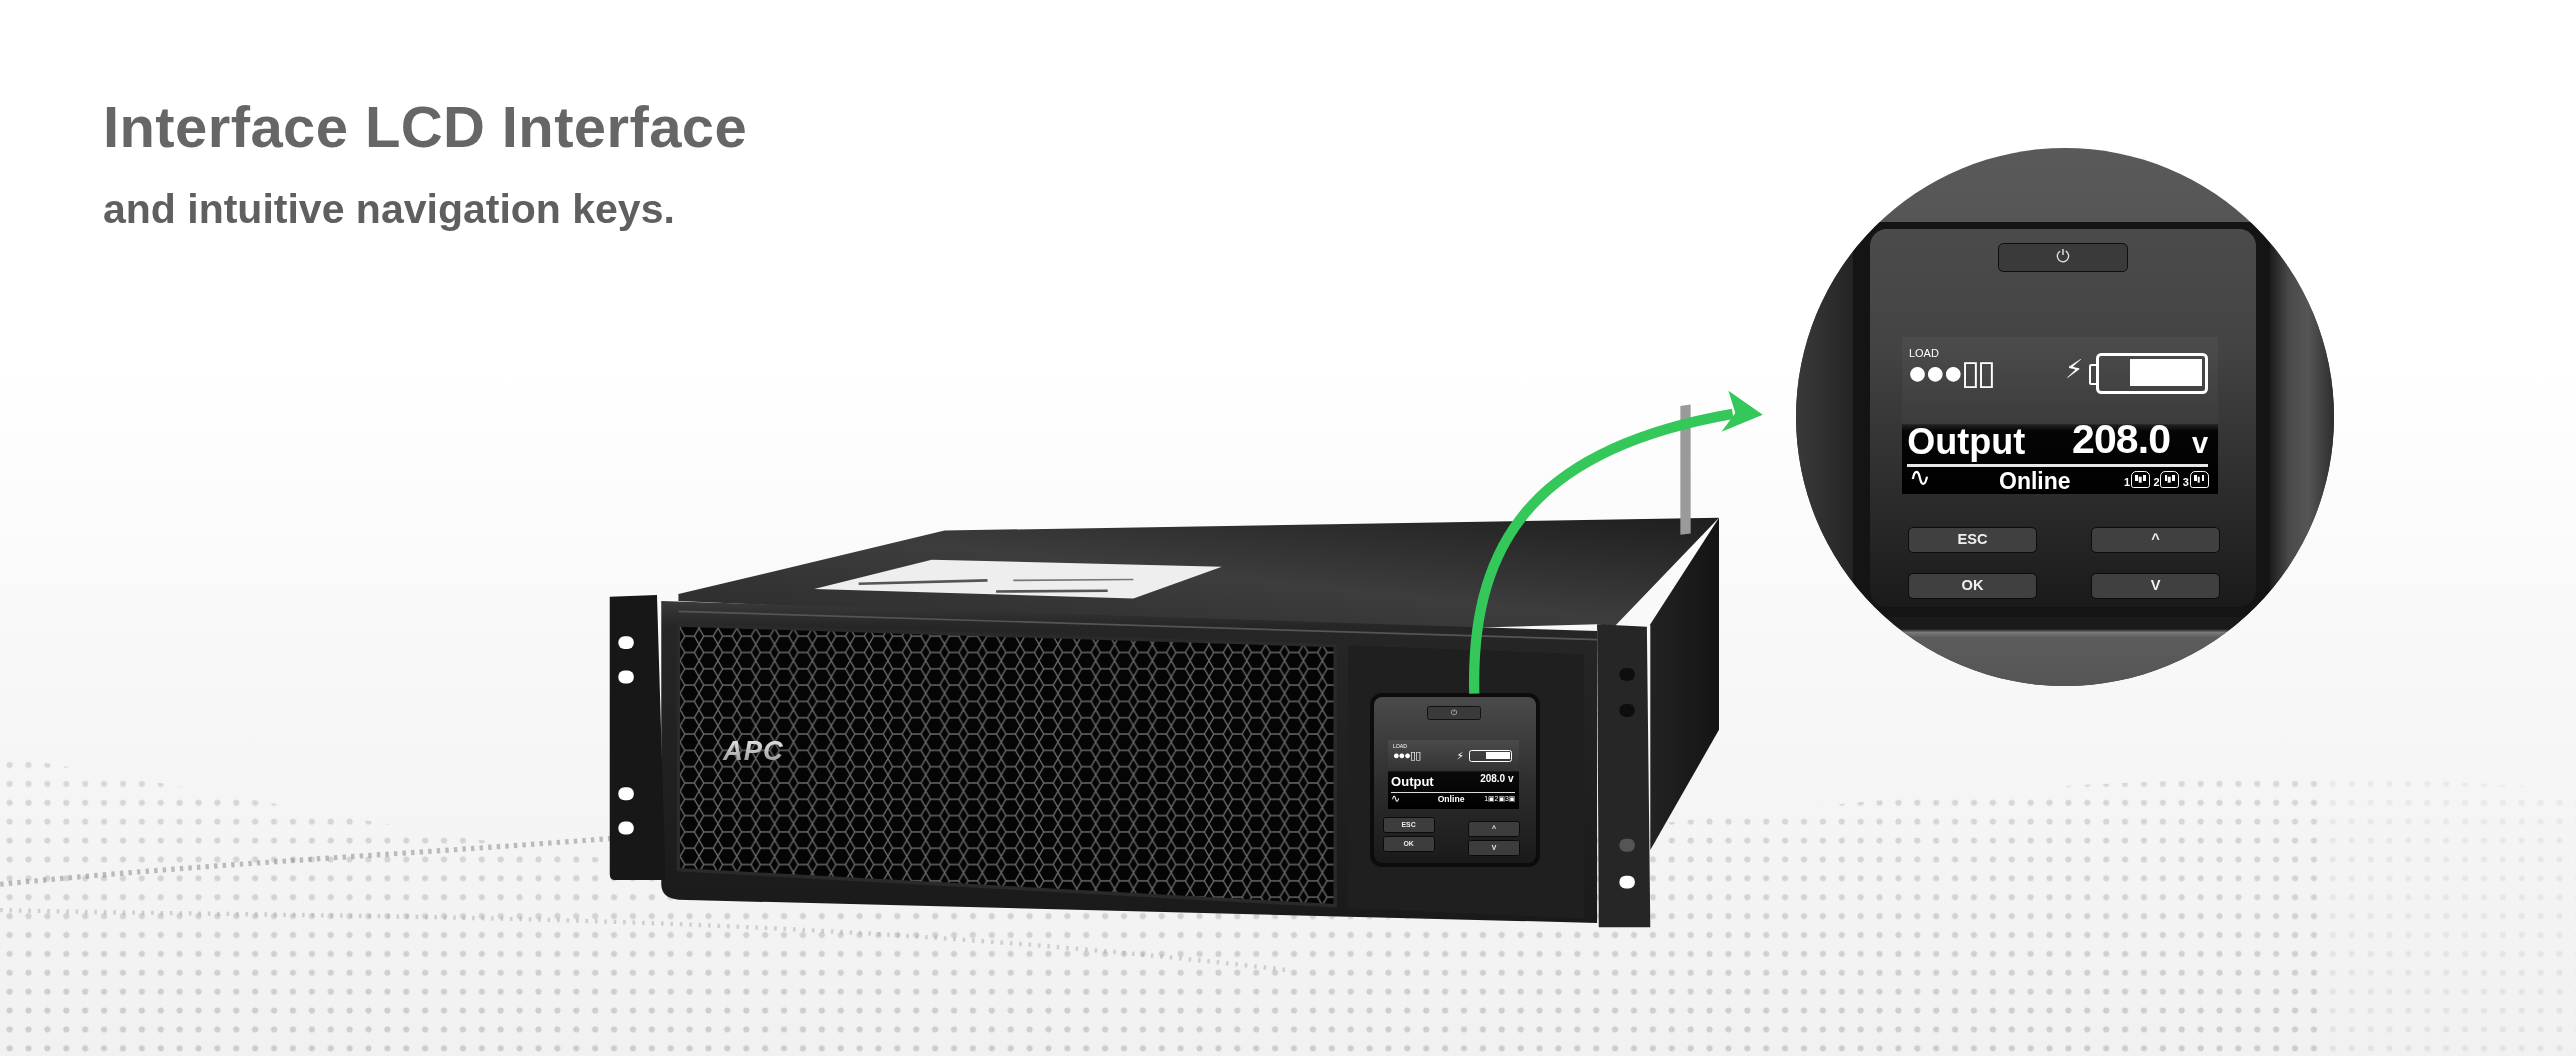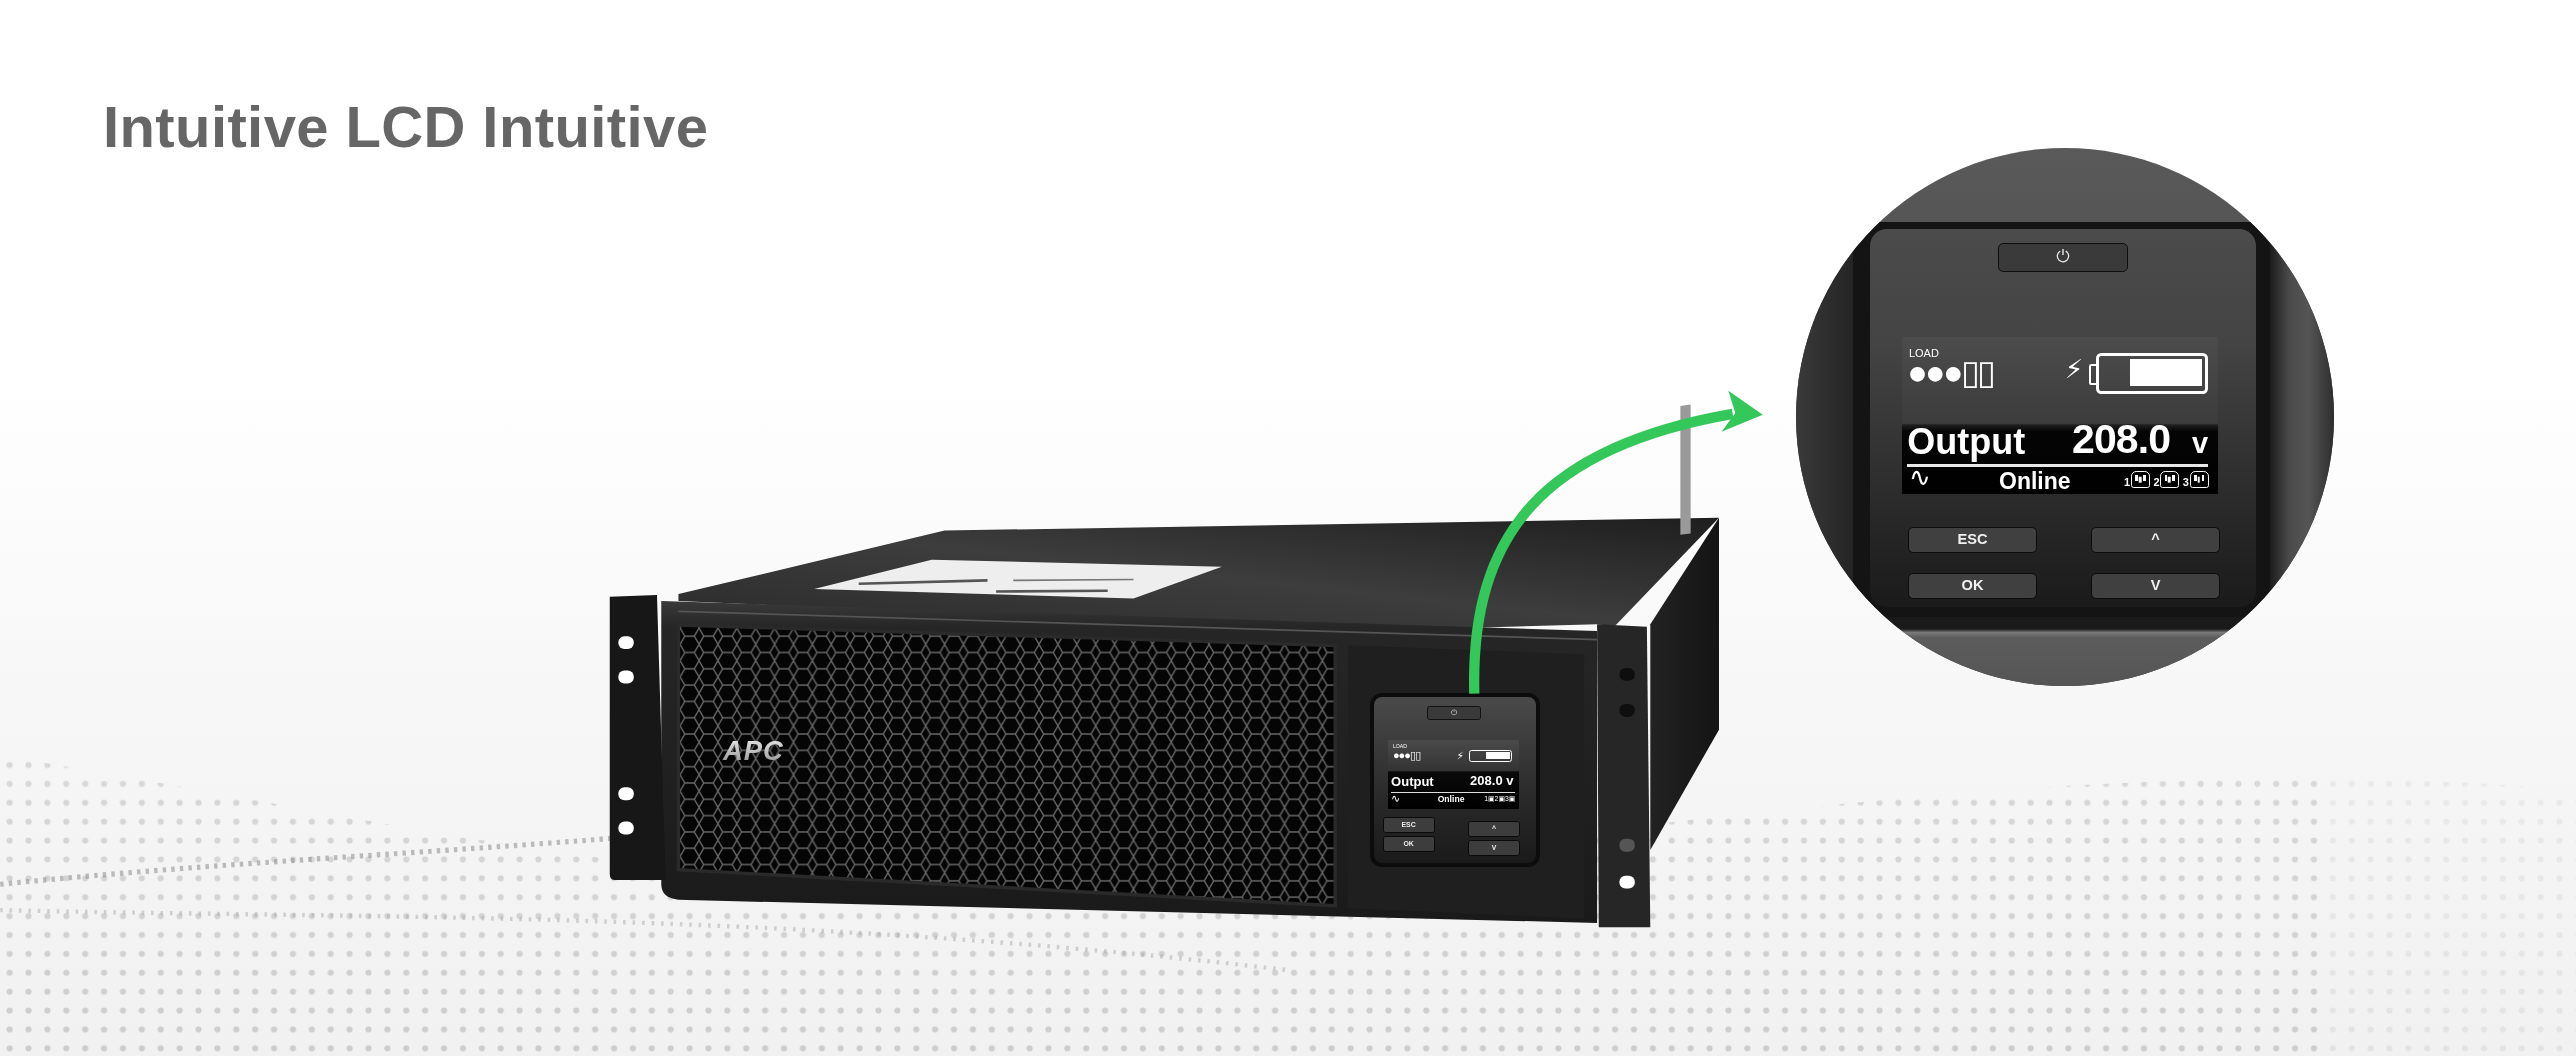--- a/index.html
+++ b/index.html
@@ -42,21 +42,21 @@
     position: absolute; left: 13.7px; top: 43px; width: 131px; height: 69px;
     background: linear-gradient(180deg, #4a4a4a 0%, #333 45%, #0a0a0a 46%, #000 100%);
     color: #fff; overflow: hidden;
   }
   .ps-lcd .l-load { position: absolute; left: 5.2px; top: 3.4px; font-size: 5.2px; }
   .ps-lcd .l-bars { position: absolute; left: 5.2px; top: 9.4px; font-size: 11px; letter-spacing: -0.9px; }
   .ps-lcd .l-bolt { position: absolute; left: 69px; top: 8.6px; font-size: 10.3px; }
   .ps-lcd .l-batt { position: absolute; left: 81px; top: 10.3px; width: 43px; height: 12px; border: 1.7px solid #fff; border-radius: 2.6px; box-sizing: border-box; }
   .ps-lcd .l-batt::after { content: ""; position: absolute; right: 0.9px; top: 0.9px; width: 24px; height: 6.9px; background: #fff; }
   .ps-lcd .l-out { position: absolute; left: 3.4px; top: 34px; font-size: 13px; font-weight: bold; }
-  .ps-lcd .l-volt { position: absolute; right: 5.2px; top: 33px; font-size: 13px; font-weight: bold; }
+  .ps-lcd .l-volt { position: absolute; right: 5.2px; top: 33px; font-size: 10px; font-weight: bold; }
   .ps-lcd .l-line { position: absolute; left: 3.4px; right: 3.4px; top: 52px; height: 0.9px; background: #ddd; }
   .ps-lcd .l-wave { position: absolute; left: 3.4px; top: 52px; font-size: 11px; }
   .ps-lcd .l-stat { position: absolute; left: 50px; top: 54px; font-size: 8.6px; font-weight: bold; }
   .ps-lcd .l-outlets { position: absolute; right: 3.4px; top: 55px; font-size: 6.9px; }
   .ps-btn {
     position: absolute; width: 50px; height: 13.7px; background: #3d3d3d;
     border: 0.9px solid #0a0a0a; border-radius: 2.6px; color: #eee;
     font-size: 6.9px; font-weight: bold; text-align: center; line-height: 13.7px;
   }
 
@@ -138,22 +138,23 @@
     <mask id="dm">
       <rect x="0" y="0" width="3000" height="1230" fill="url(#fadeMask)"></rect>
       <rect x="2700" y="0" width="300" height="1230" fill="#000" opacity="0.6"></rect>
     </mask>
   </defs>
   <path d="M0 880 C 500 960, 900 1080, 1500 1010 S 2500 880, 3000 920 L 3000 1230 L 0 1230 Z" fill="url(#dots)" mask="url(#dm)" opacity="0.9"></path>
   <path d="M0 1030 C 300 1000, 600 990, 900 960 S 1500 900, 1700 880" stroke="#8a8a8a" stroke-width="6" stroke-dasharray="4 6" fill="none" opacity="0.55"></path>
   <path d="M0 1060 C 400 1070, 900 1060, 1500 1130" stroke="#aaaaaa" stroke-width="5" stroke-dasharray="3 8" fill="none" opacity="0.5"></path>
 </svg>
 
-<h1 class="heading">Intuitive LCD Intuitive</h1>
+<h1 class="heading">Interface LCD Interface</h1>
 <p class="subtitle">
+  <span>and intuitive navigation keys.</span>
 </p>
 
 <svg class="device" viewBox="0 0 3000 1230" xmlns="http://www.w3.org/2000/svg">
   <defs>
     <linearGradient id="topGrad" x1="0" y1="1" x2="1" y2="0">
       <stop offset="0" stop-color="#2a2a2a"></stop>
       <stop offset="0.5" stop-color="#3d3d3d"></stop>
       <stop offset="1" stop-color="#1e1e1e"></stop>
     </linearGradient>
     <linearGradient id="sideGrad" x1="0" y1="0" x2="1" y2="0">

